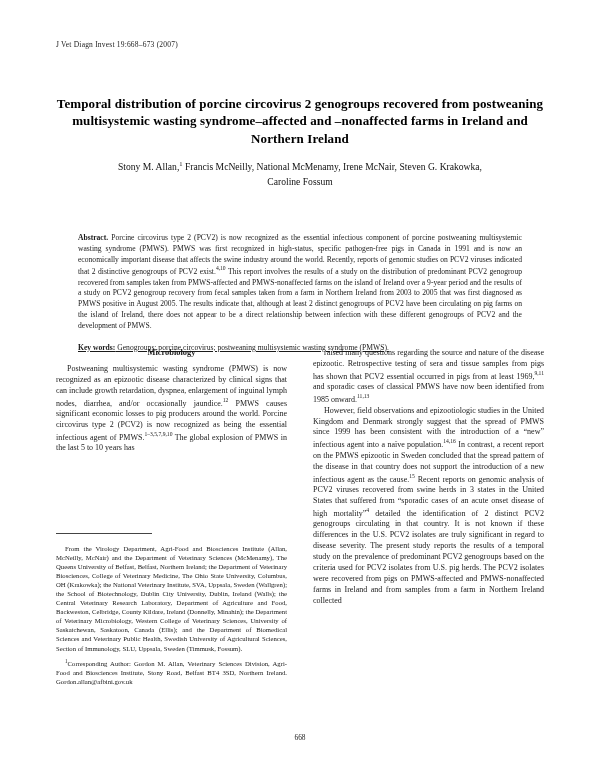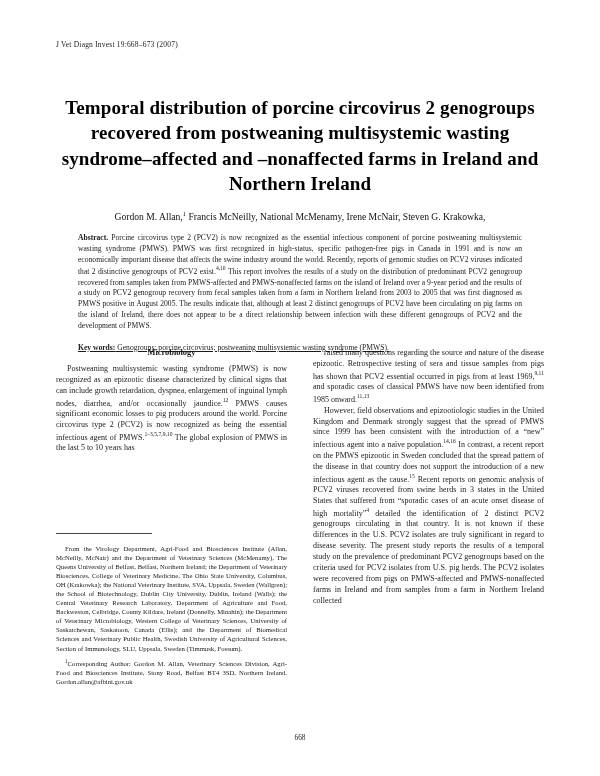--- a/index.html
+++ b/index.html
@@ -31,21 +31,21 @@
     font-family: "Liberation Serif", serif;
   }
   .title-block {
     position: absolute;
     top: 95px;
     left: 56px;
     width: 488px;
     text-align: center;
   }
   .title {
-    font-size: 19px;
+    font-size: 13px;
     font-weight: bold;
     line-height: 1.34;
     letter-spacing: 0.1px;
     margin: 0 0 0 0;
     color: #000;
   }
   .authors {
     margin-top: 12px;
     font-size: 9.6px;
     line-height: 1.5;
@@ -147,22 +147,23 @@
 <body>
 
 <div class="page">
 
   <div class="journal-ref">J Vet Diagn Invest 19:668–673 (2007)</div>
 
   <div class="title-block">
     <h1 class="title">Temporal distribution of porcine circovirus 2 genogroups recovered from postweaning multisystemic wasting syndrome–affected and –nonaffected farms in Ireland and Northern Ireland</h1>
     <div class="authors">
       <div>
-        <span>Gordon M. Allan,</span><sup>1</sup><span> Francis McNeilly, National McMenamy, Irene McNair, Steven G. Krakowka,</span>
+        <span>Stony M. Allan,</span><sup>1</sup><span> Francis McNeilly, National McMenamy, Irene McNair, Steven G. Krakowka,</span>
       </div>
+      <div>Caroline Fossum</div>
     </div>
   </div>
 
   <div class="abstract-block">
     <p><span class="lead">Abstract.</span><span> Porcine circovirus type 2 (PCV2) is now recognized as the essential infectious component of porcine postweaning multisystemic wasting syndrome (PMWS). PMWS was first recognized in high-status, specific pathogen-free pigs in Canada in 1991 and is now an economically important disease that affects the swine industry around the world. Recently, reports of genomic studies on PCV2 viruses indicated that 2 distinctive genogroups of PCV2 exist.</span><sup class="ref">4,10</sup><span> This report involves the results of a study on the distribution of predominant PCV2 genogroup recovered from samples taken from PMWS-affected and PMWS-nonaffected farms on the island of Ireland over a 9-year period and the results of a study on PCV2 genogroup recovery from fecal samples taken from a farm in Northern Ireland from 2003 to 2005 that was first diagnosed as PMWS positive in August 2005. The results indicate that, although at least 2 distinct genogroups of PCV2 have been circulating on pig farms on the island of Ireland, there does not appear to be a direct relationship between infection with these different genogroups of PCV2 and the development of PMWS.</span></p>
     <p class="keywords"><span class="lead">Key words:</span><span> Genogroups; porcine circovirus; postweaning multisystemic wasting syndrome (PMWS).</span></p>
   </div>
 
   <div class="columns">
 

